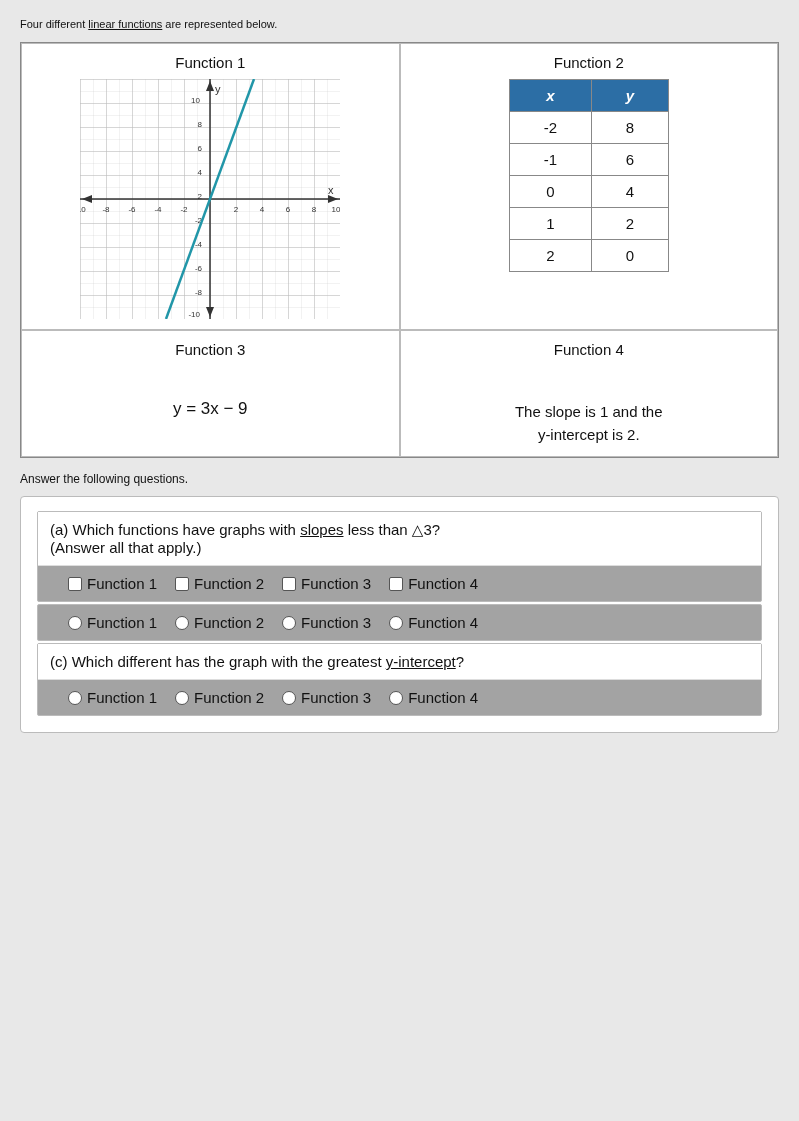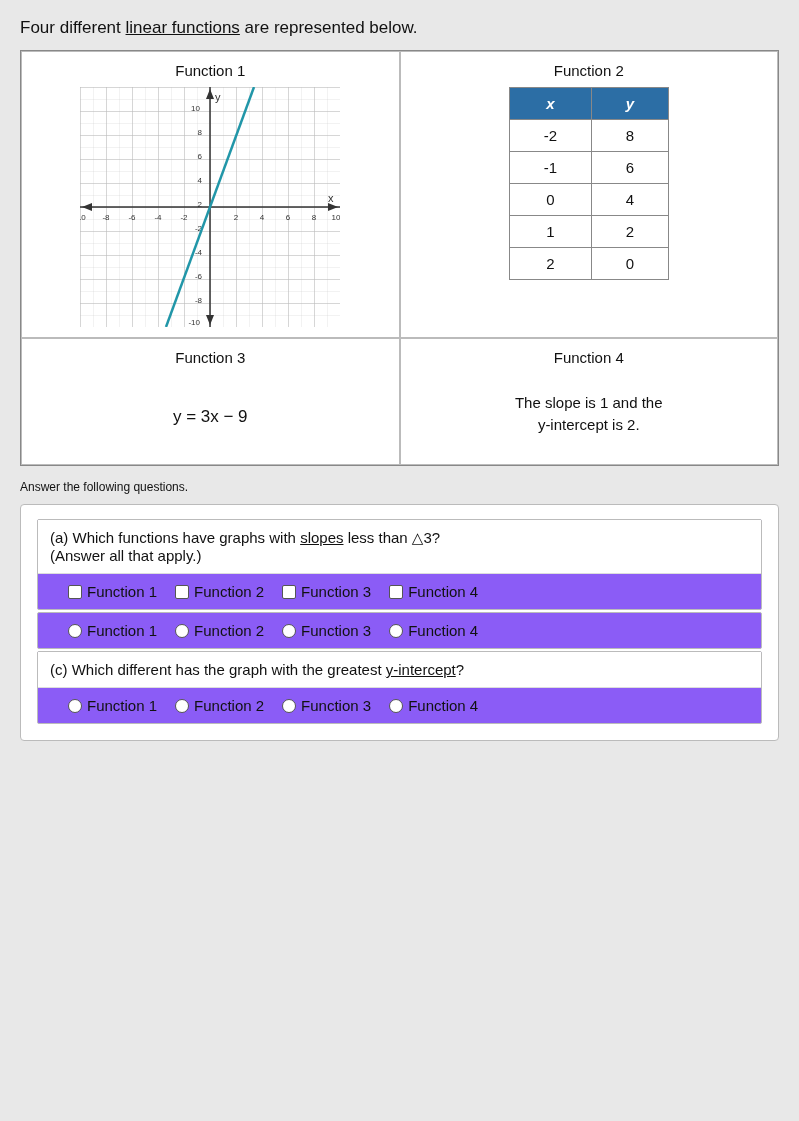--- a/index.html
+++ b/index.html
@@ -6,21 +6,21 @@
     body {
       background: #e8e8e8;
       font-family: Arial, sans-serif;
       font-size: 15px;
       color: #111;
       width: 799px;
       min-height: 1121px;
       padding: 18px 20px;
     }
     .intro-text {
-      font-size: 17px;
+      font-size: 11px;
       margin-bottom: 12px;
     }
     .intro-text u { text-decoration: underline; }
 
     
     .functions-grid {
       display: grid;
       grid-template-columns: 1fr 1fr;
       border: 1.5px solid #888;
       background: #fff;
@@ -72,21 +72,21 @@
     .func3-equation {
       font-size: 17px;
       margin-top: 6px;
     }
 
     
     .func4-content {
       display: flex;
       flex-direction: column;
       align-items: center;
-      justify-content: center;
+      justify-content: flex-end;
       height: 80px;
       text-align: center;
     }
     .func4-desc {
       font-size: 15px;
       line-height: 1.5;
     }
 
     
     .answer-section {
@@ -97,21 +97,21 @@
       margin-bottom: 0;
     }
     .answer-intro {
       font-size: 12px;
       margin-bottom: 10px;
     }
     .question-block {
       border: 1.5px solid #bbb;
       border-radius: 2px;
       margin-bottom: 2px;
-      background: #8b5cf6;
+      background: #a3a3a3;
     }
     .question-header {
       padding: 9px 12px;
       font-size: 15px;
       border-bottom: 1px solid #ddd;
       background: #fff;
     }
     .question-header u { text-decoration: underline; }
     .question-options {
       padding: 9px 30px;

